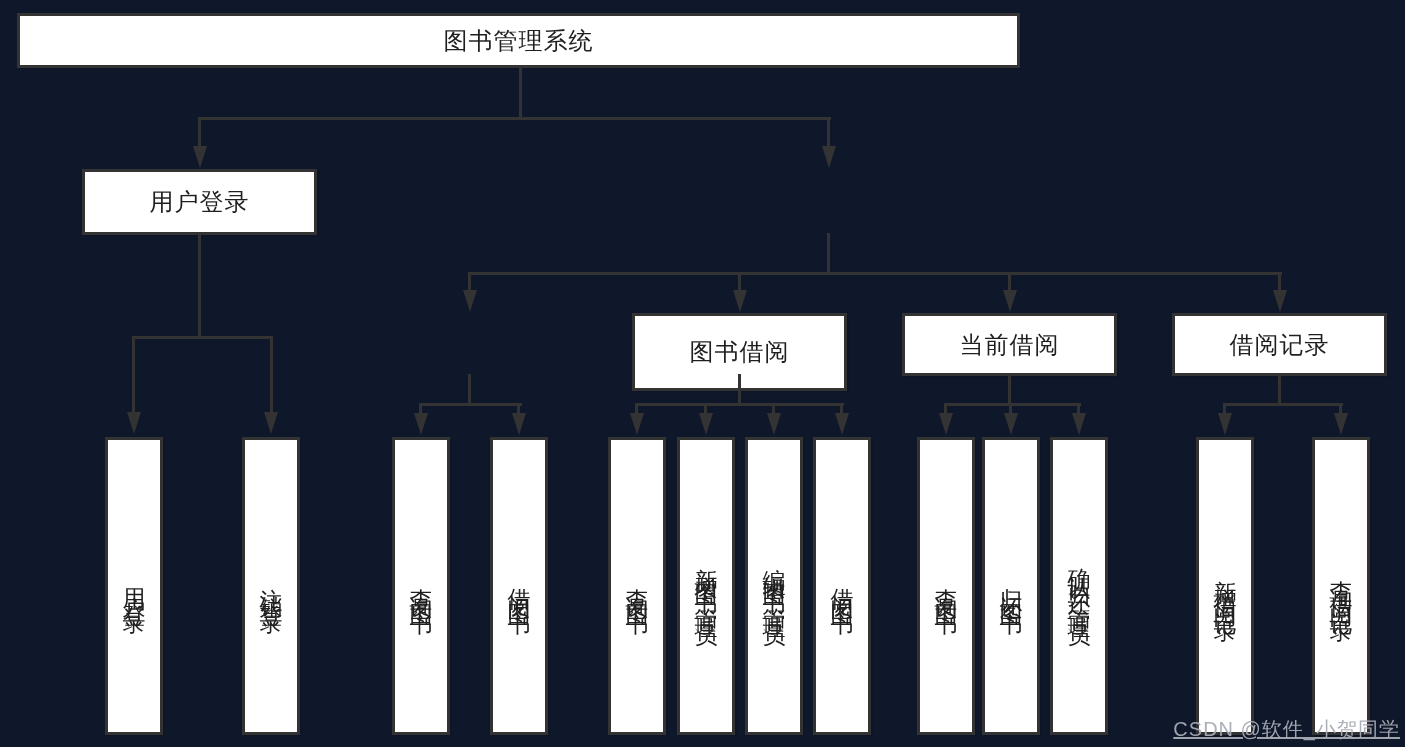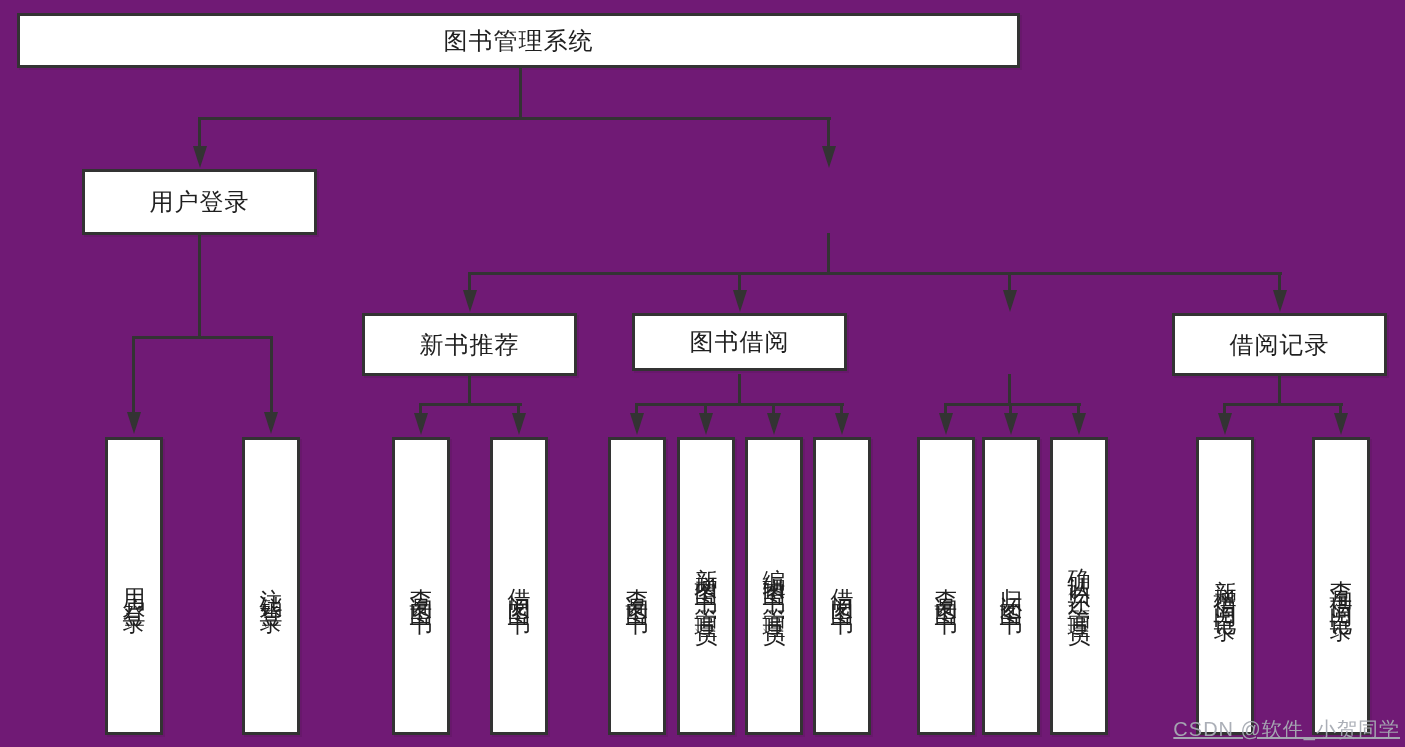--- a/index.html
+++ b/index.html
@@ -2,21 +2,21 @@
 <html><head>
 <meta charset="utf-8">
 <style>
   * { margin:0; padding:0; box-sizing:border-box; }
   html,body { background:#ffffff; }
   body { font-family:"Liberation Sans", sans-serif; }
 
   .stage {
     position:relative;
     width:1405px; height:747px;
-    background:#701a75;
+    background:#0f172a;
     overflow:hidden;
   }
 
   
   .box {
     position:absolute;
     background:#ffffff;
     border:3px solid #333333;
     display:flex; align-items:center; justify-content:center;
     box-shadow:2px 2px 0 rgba(0,0,0,0.07);
@@ -81,25 +81,25 @@
   <div class="hl" style="left:468px;top:272px;width:814px"></div>
   <div class="vl" style="left:468px;top:272px;height:22px"></div>
   <div class="ah" style="left:463px;top:290px"></div>
   <div class="vl" style="left:738px;top:272px;height:22px"></div>
   <div class="ah" style="left:733px;top:290px"></div>
   <div class="vl" style="left:1008px;top:272px;height:22px"></div>
   <div class="ah" style="left:1003px;top:290px"></div>
   <div class="vl" style="left:1278px;top:272px;height:22px"></div>
   <div class="ah" style="left:1273px;top:290px"></div>
 
-  <div class="box" style="left:362px;top:313px;width:215px;height:63px">
-    <span class="lbl">新书推荐</span>
+  <div class="box" style="left:632px;top:313px;width:215px;height:78px">
+    <span class="lbl">图书借阅</span>
   </div>
-  <div class="box" style="left:632px;top:313px;width:215px;height:58px">
-    <span class="lbl">图书借阅</span>
+  <div class="box" style="left:902px;top:313px;width:215px;height:63px">
+    <span class="lbl">当前借阅</span>
   </div>
   <div class="box" style="left:1172px;top:313px;width:215px;height:63px">
     <span class="lbl">借阅记录</span>
   </div>
 
   <div class="vl" style="left:468px;top:374px;height:32px"></div>
   <div class="hl" style="left:419px;top:403px;width:103px"></div>
   <div class="vl" style="left:419px;top:403px;height:12px"></div>
   <div class="ah" style="left:414px;top:413px"></div>
   <div class="vl" style="left:517px;top:403px;height:12px"></div>

